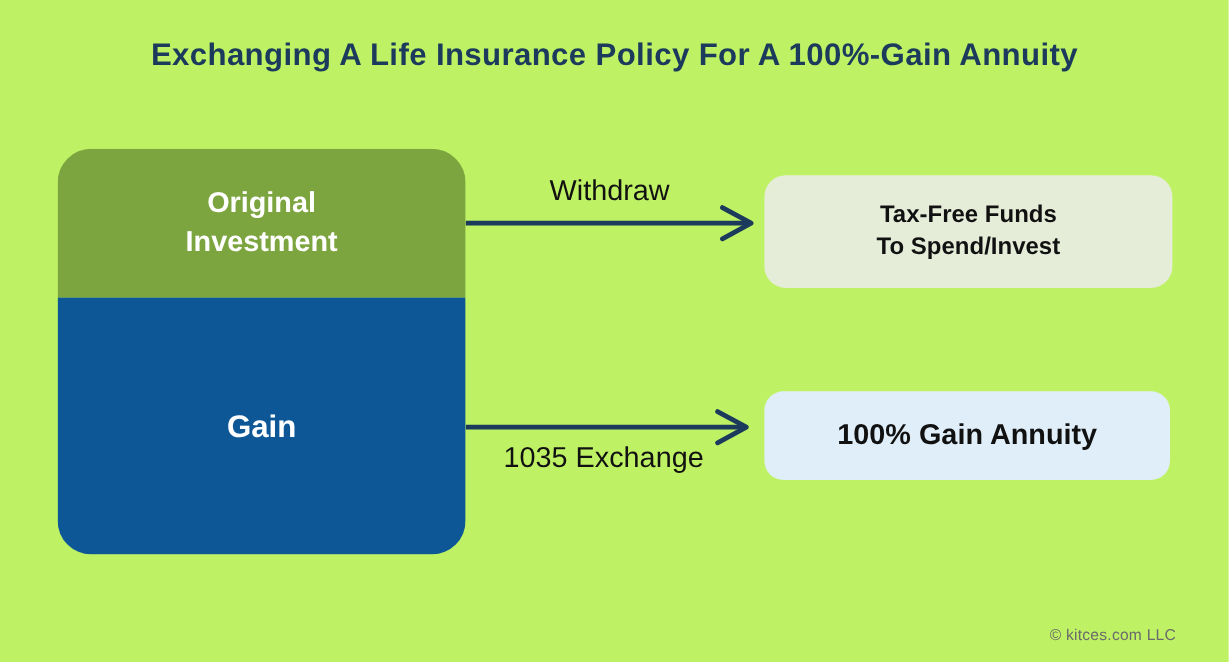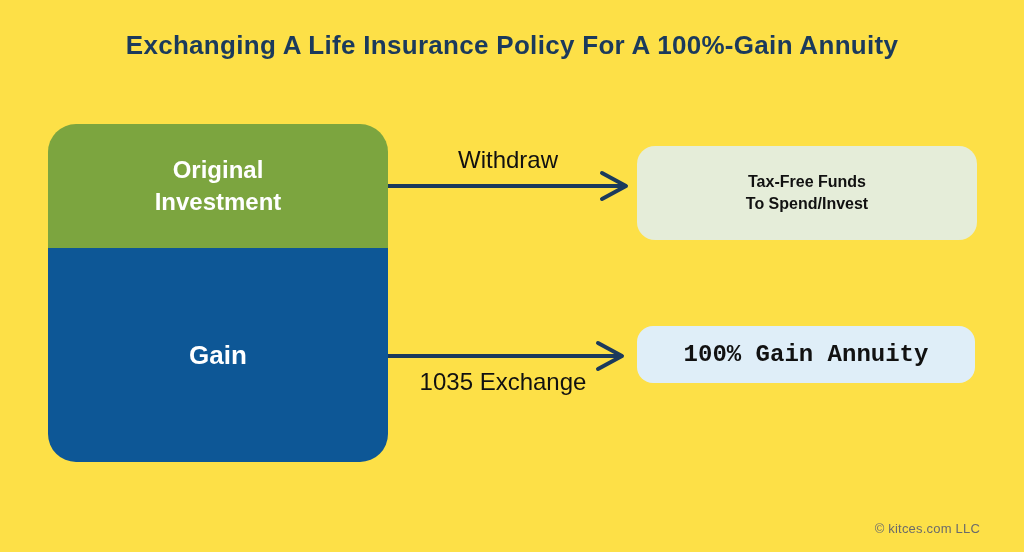--- a/index.html
+++ b/index.html
@@ -1,21 +1,21 @@
 <!DOCTYPE html>
 <html><head>
 <meta charset="utf-8">
 <style>
   * { margin: 0; padding: 0; box-sizing: border-box; }
   html, body { background: #ffffff; }
   .canvas {
     position: relative;
     width: 1024px;
     height: 552px;
-    background: #fde047;
+    background: #bef264;
     font-family: "Liberation Sans", sans-serif;
     overflow: hidden;
   }
   .title {
     position: absolute;
     top: 30px;
     left: 0;
     width: 100%;
     text-align: center;
     font-size: 26px;
@@ -64,29 +64,28 @@
     justify-content: center;
     text-align: center;
     font-weight: bold;
     color: #111111;
     white-space: pre-line;
   }
   .target-box.green {
     left: 637px; top: 146px;
     width: 340px; height: 94px;
     border-radius: 18px;
-    font-size: 16px;
+    font-size: 20px;
     line-height: 1.35;
   }
   .target-box.blue {
     left: 637px; top: 326px;
-    width: 338px; height: 57px;
+    width: 338px; height: 74px;
     border-radius: 16px;
     font-size: 24px;
-    font-family: Liberation Mono, monospace;
   }
   .footer {
     position: absolute;
     right: 44px;
     top: 521px;
     font-size: 13px;
     color: #6b6b6b;
     letter-spacing: 0.2px;
   }
 </style>

